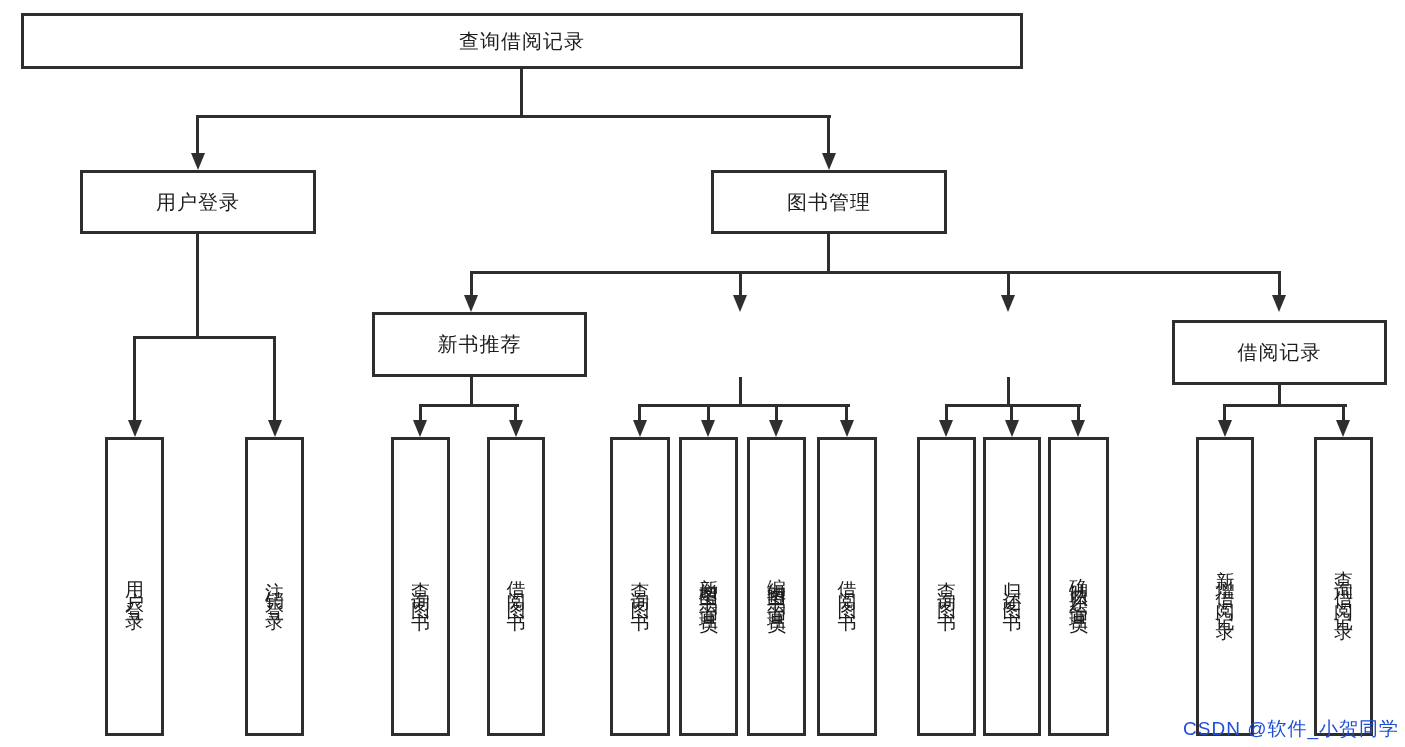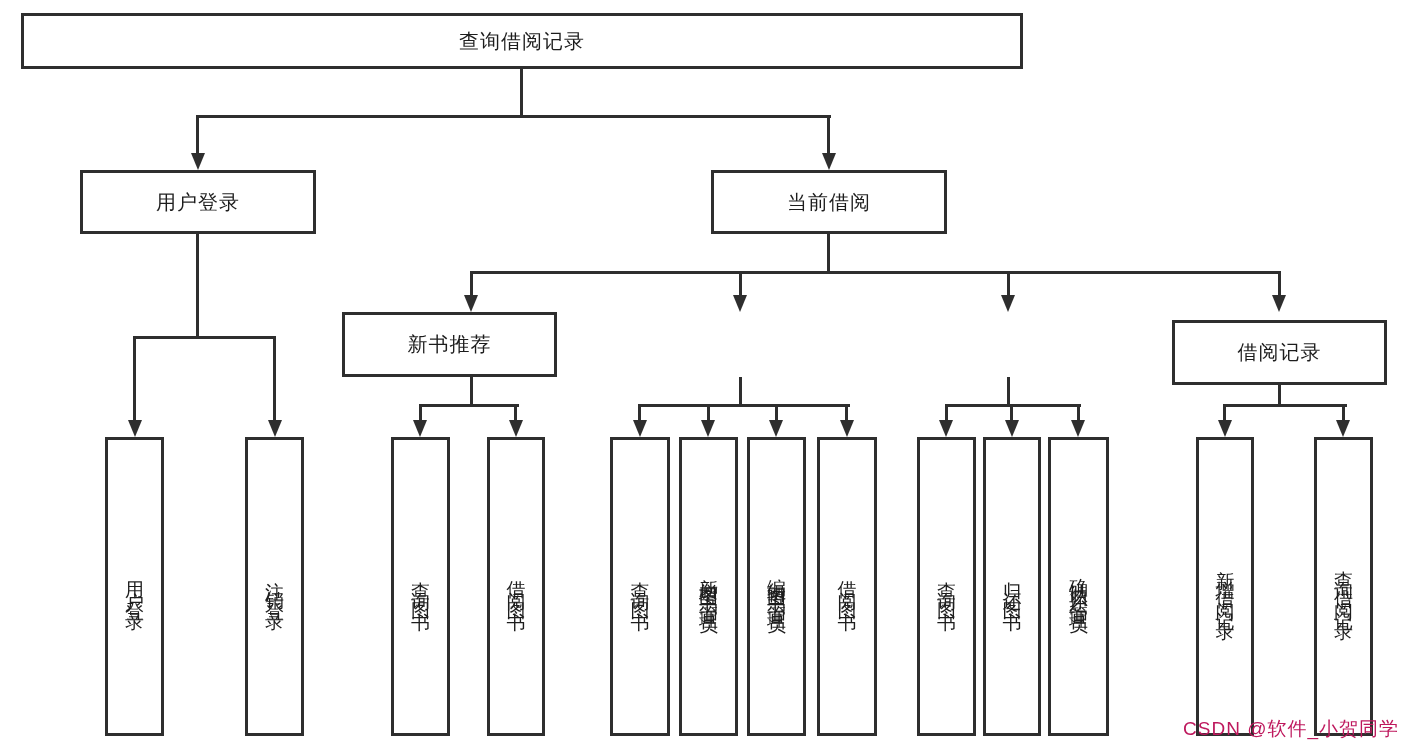--- a/index.html
+++ b/index.html
@@ -67,21 +67,21 @@
     border-right: 7px solid transparent;
     border-top: 17px solid #2e2e2e;
     z-index: 1;
   }
 
   .watermark {
     position: absolute;
     top: 716px;
     right: 6px;
     font-size: 19px;
-    color: #be185d;
+    color: #1d4ed8;
     letter-spacing: 1px;
     z-index: 5;
     white-space: nowrap;
   }
 </style>
 </head>
 <body>
 
 <div class="page">
 
@@ -146,24 +146,24 @@
 
   <div class="hbox" style="left:21px; top:13px; width:1002px; height:56px;">
     <span>查询借阅记录</span>
   </div>
 
   <div class="hbox" style="left:80px; top:170px; width:236px; height:64px;">
     <span>用户登录</span>
   </div>
 
   <div class="hbox" style="left:711px; top:170px; width:236px; height:64px;">
-    <span>当前借阅</span>
+    <span>图书管理</span>
   </div>
 
-  <div class="hbox" style="left:342px; top:312px; width:215px; height:65px;">
+  <div class="hbox" style="left:372px; top:312px; width:215px; height:65px;">
     <span>新书推荐</span>
   </div>
 
 
 
   <div class="hbox" style="left:1172px; top:312px; width:215px; height:65px;margin-top:8px;">
     <span>借阅记录</span>
   </div>
 
   <div class="vbox" style="left:105px; width:59px;">用户登录</div>

